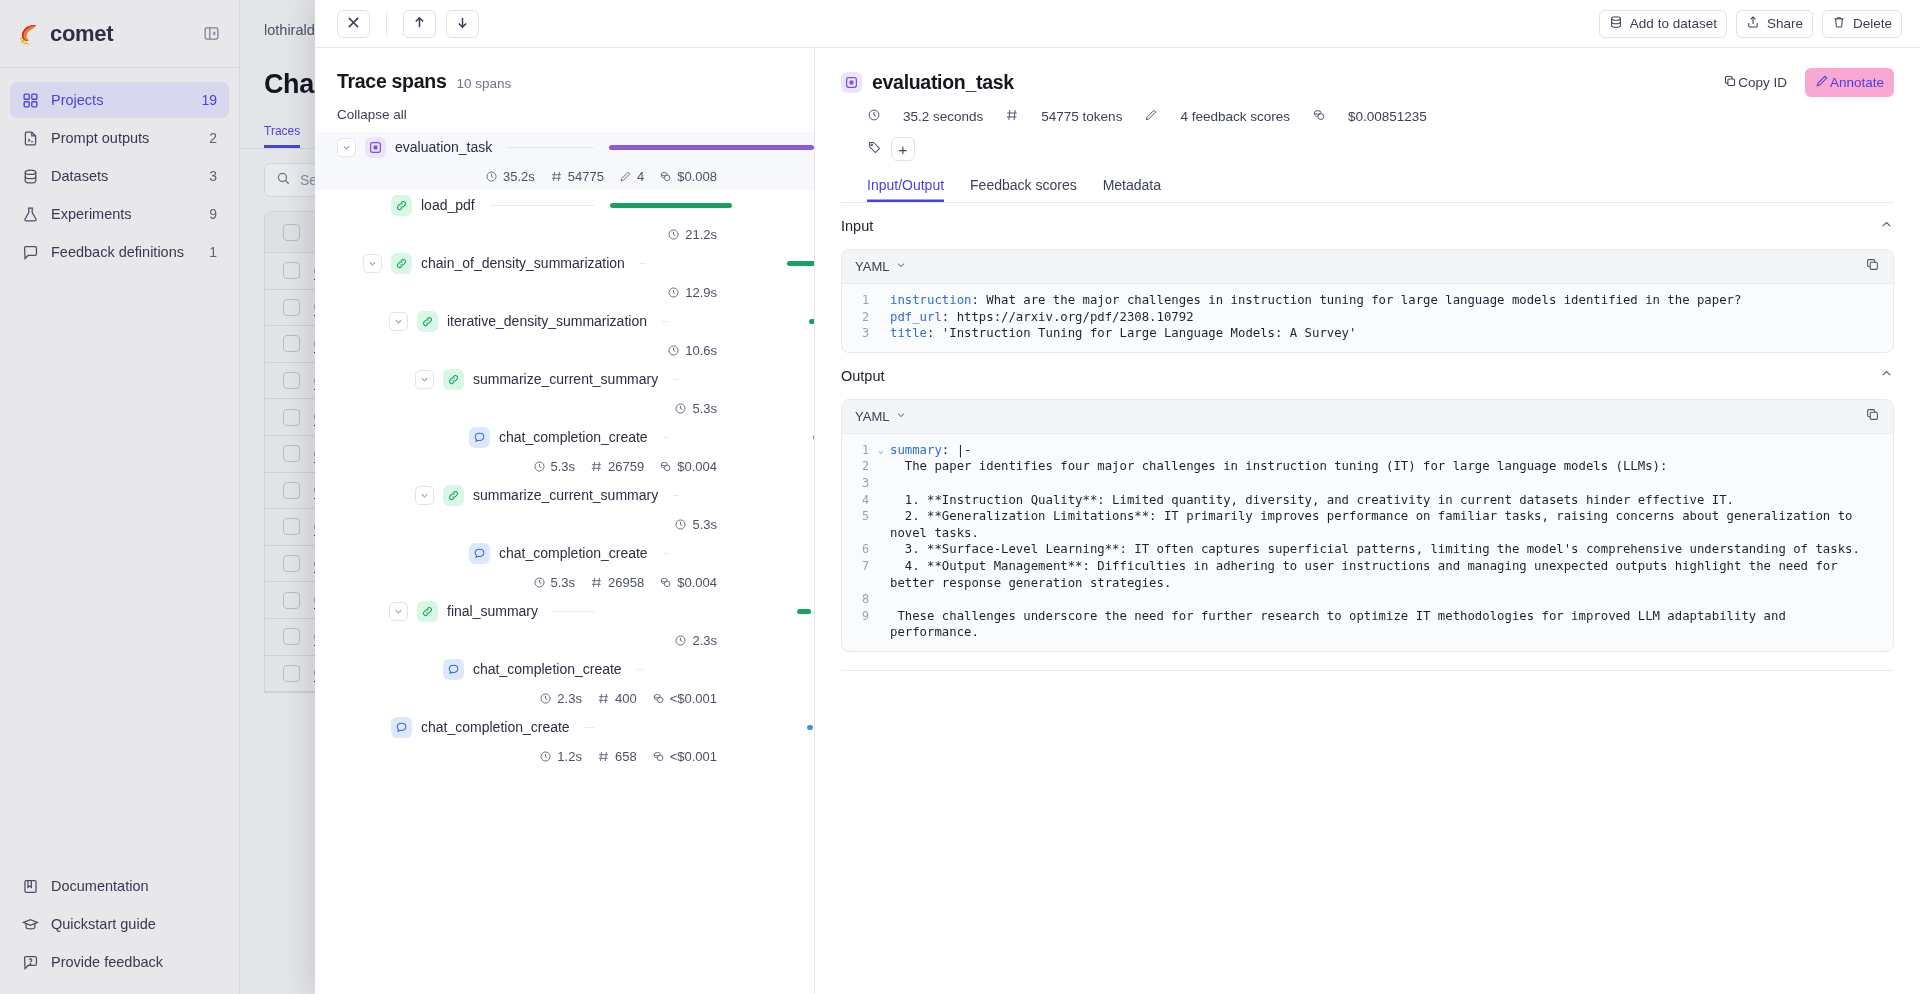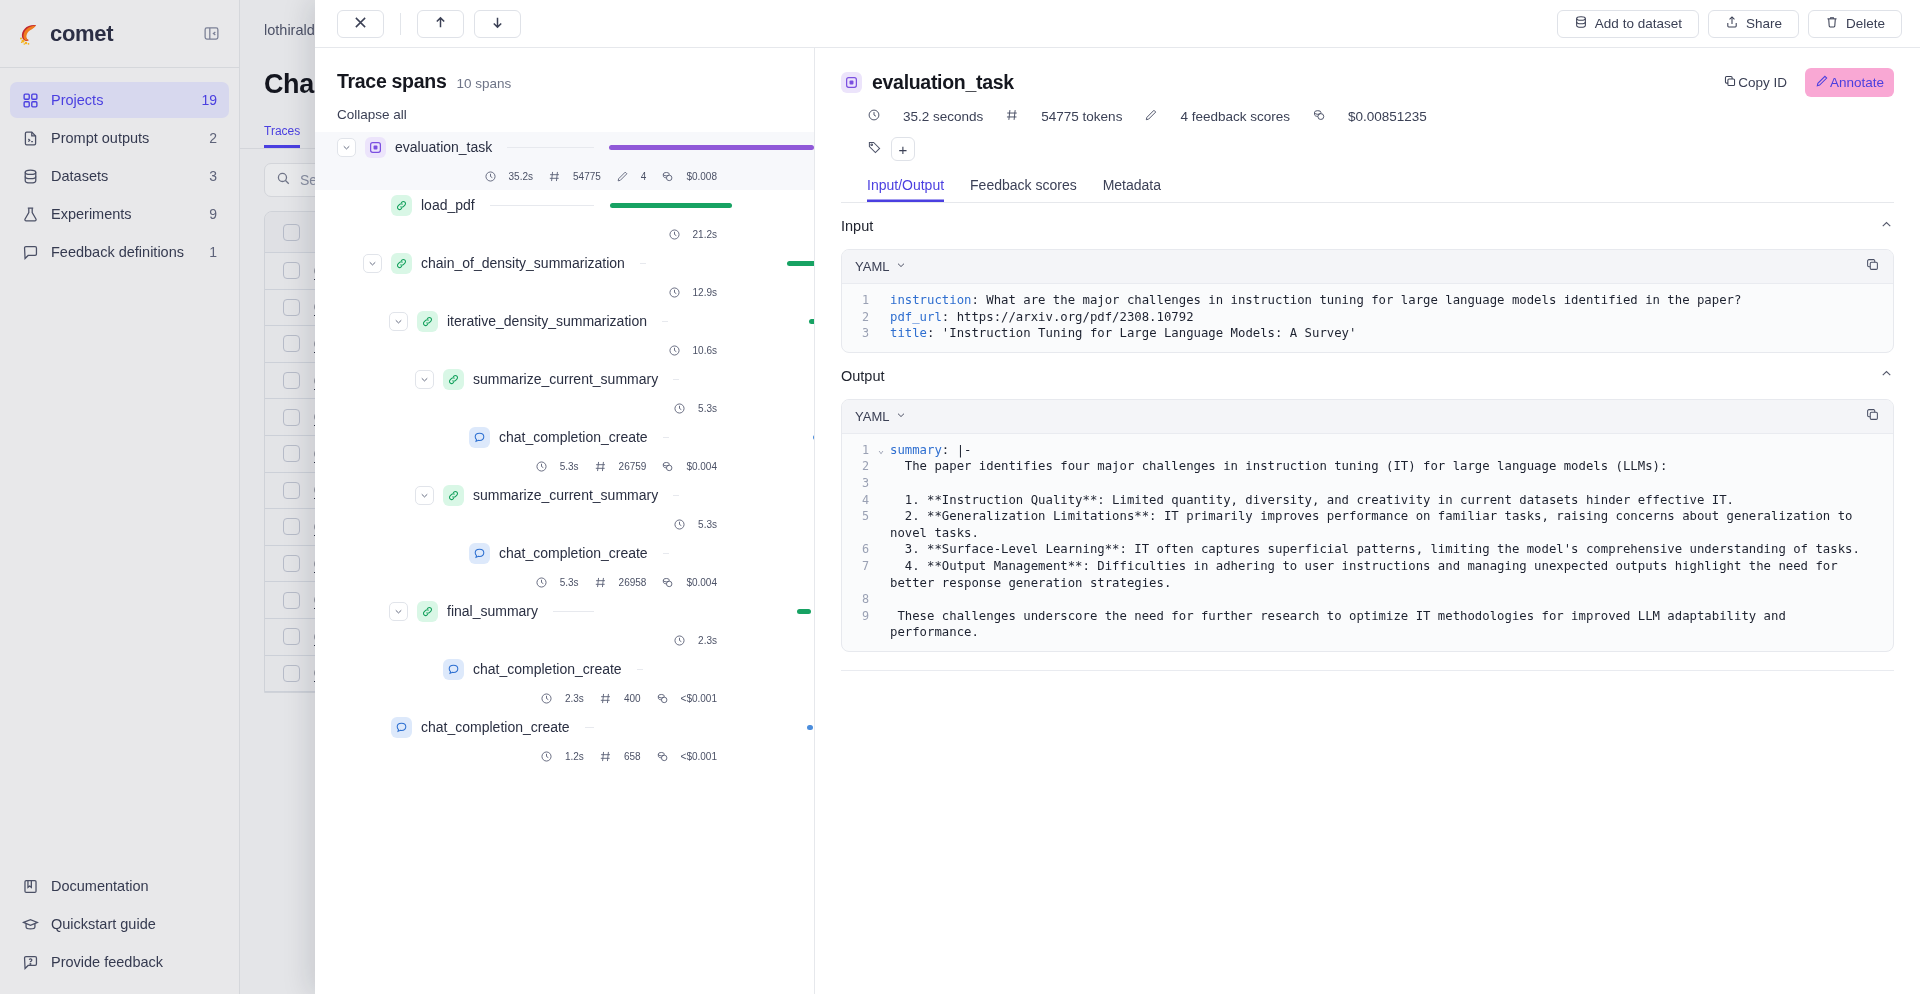--- a/index.html
+++ b/index.html
@@ -72,21 +72,21 @@
     background: #ffffff; box-shadow: -6px 0 26px rgba(15,20,40,.13);
     display: flex; flex-direction: column;
   }
   .overlay-toolbar {
     height: 48px; display: flex; align-items: center; padding: 0 18px 0 22px;
     border-bottom: 1px solid #e6e8ec; gap: 10px; flex: none;
   }
   .tb-btn {
     height: 28px; min-width: 28px; border: 1px solid #dfe2e8; border-radius: 6px;
     display: flex; align-items: center; justify-content: center; gap: 7px;
-    color: #3b4055; background: #fff; font-size: 13.5px; padding: 0 16px; cursor: pointer;
+    color: #3b4055; background: #fff; font-size: 13.5px; padding: 0 9px; cursor: pointer;
   }
   .tb-divider { width: 1px; height: 22px; background: #e2e5ea; margin: 0 6px; }
   .tb-right { margin-left: auto; display: flex; gap: 9px; align-items: center; }
 
   .overlay-body { flex: 1; display: flex; min-height: 0; }
 
   
   .spans-panel { width: 500px; flex: none; border-right: 1px solid #e6e8ec; display:flex; flex-direction: column; min-height:0;}
   .spans-head { padding: 22px 22px 0 22px; display:flex; align-items: baseline; gap: 10px; }
   .spans-title { font-size: 19.5px; font-weight: 700; letter-spacing: -.3px; color: #15171f;}
@@ -106,21 +106,21 @@
   }
   .chev-spacer { width: 19px; height: 19px; flex: none; }
   .sp-ico { width: 21px; height: 21px; border-radius: 6px; display:flex; align-items:center;justify-content:center; flex:none;}
   .sp-ico.purple { background: #ece4fb; color: #7b4fe0; }
   .sp-ico.green  { background: #d9f7e6; color: #12a05c; }
   .sp-ico.blue   { background: #dde9fb; color: #2c6fd1; }
   .sp-name { font-size: 14px; color: #2a2f42; white-space: nowrap; }
   .sp-dash { flex: 1; height: 1px; background: #e7e9ee; margin: 0 6px; min-width: 6px; }
   .sp-bar-area { width: 205px; flex: none; position: relative; height: 5px; }
   .sp-bar { position: absolute; height: 5px; border-radius: 3px; top: 0; }
-  .metric { display: flex; align-items: center; gap: 12px; font-size: 10px; color: #4b5166; white-space: nowrap; }
+  .metric { display: flex; align-items: center; gap: 5px; font-size: 13px; color: #4b5166; white-space: nowrap; }
   .metric svg { flex: none; }
   .metrics-wrap { margin-left: auto; display: flex; gap: 15px; padding-right: 2px; }
 
   
   .detail-panel { flex: 1; min-width: 0; display: flex; flex-direction: column; overflow: hidden; }
   .detail-head { padding: 20px 26px 0 26px; }
   .detail-title-row { display: flex; align-items: center; gap: 10px; }
   .detail-title { font-size: 19.5px; font-weight: 700; letter-spacing: -.3px; color:#15171f; }
   .detail-actions { margin-left: auto; display: flex; gap: 8px; align-items: center; }
   .ghost-btn { height: 29px; display: flex; align-items: center; gap: 1px; padding: 0 10px; border-radius: 6px; font-size: 13.5px; color: #3b4055; cursor: pointer; background: transparent;}

